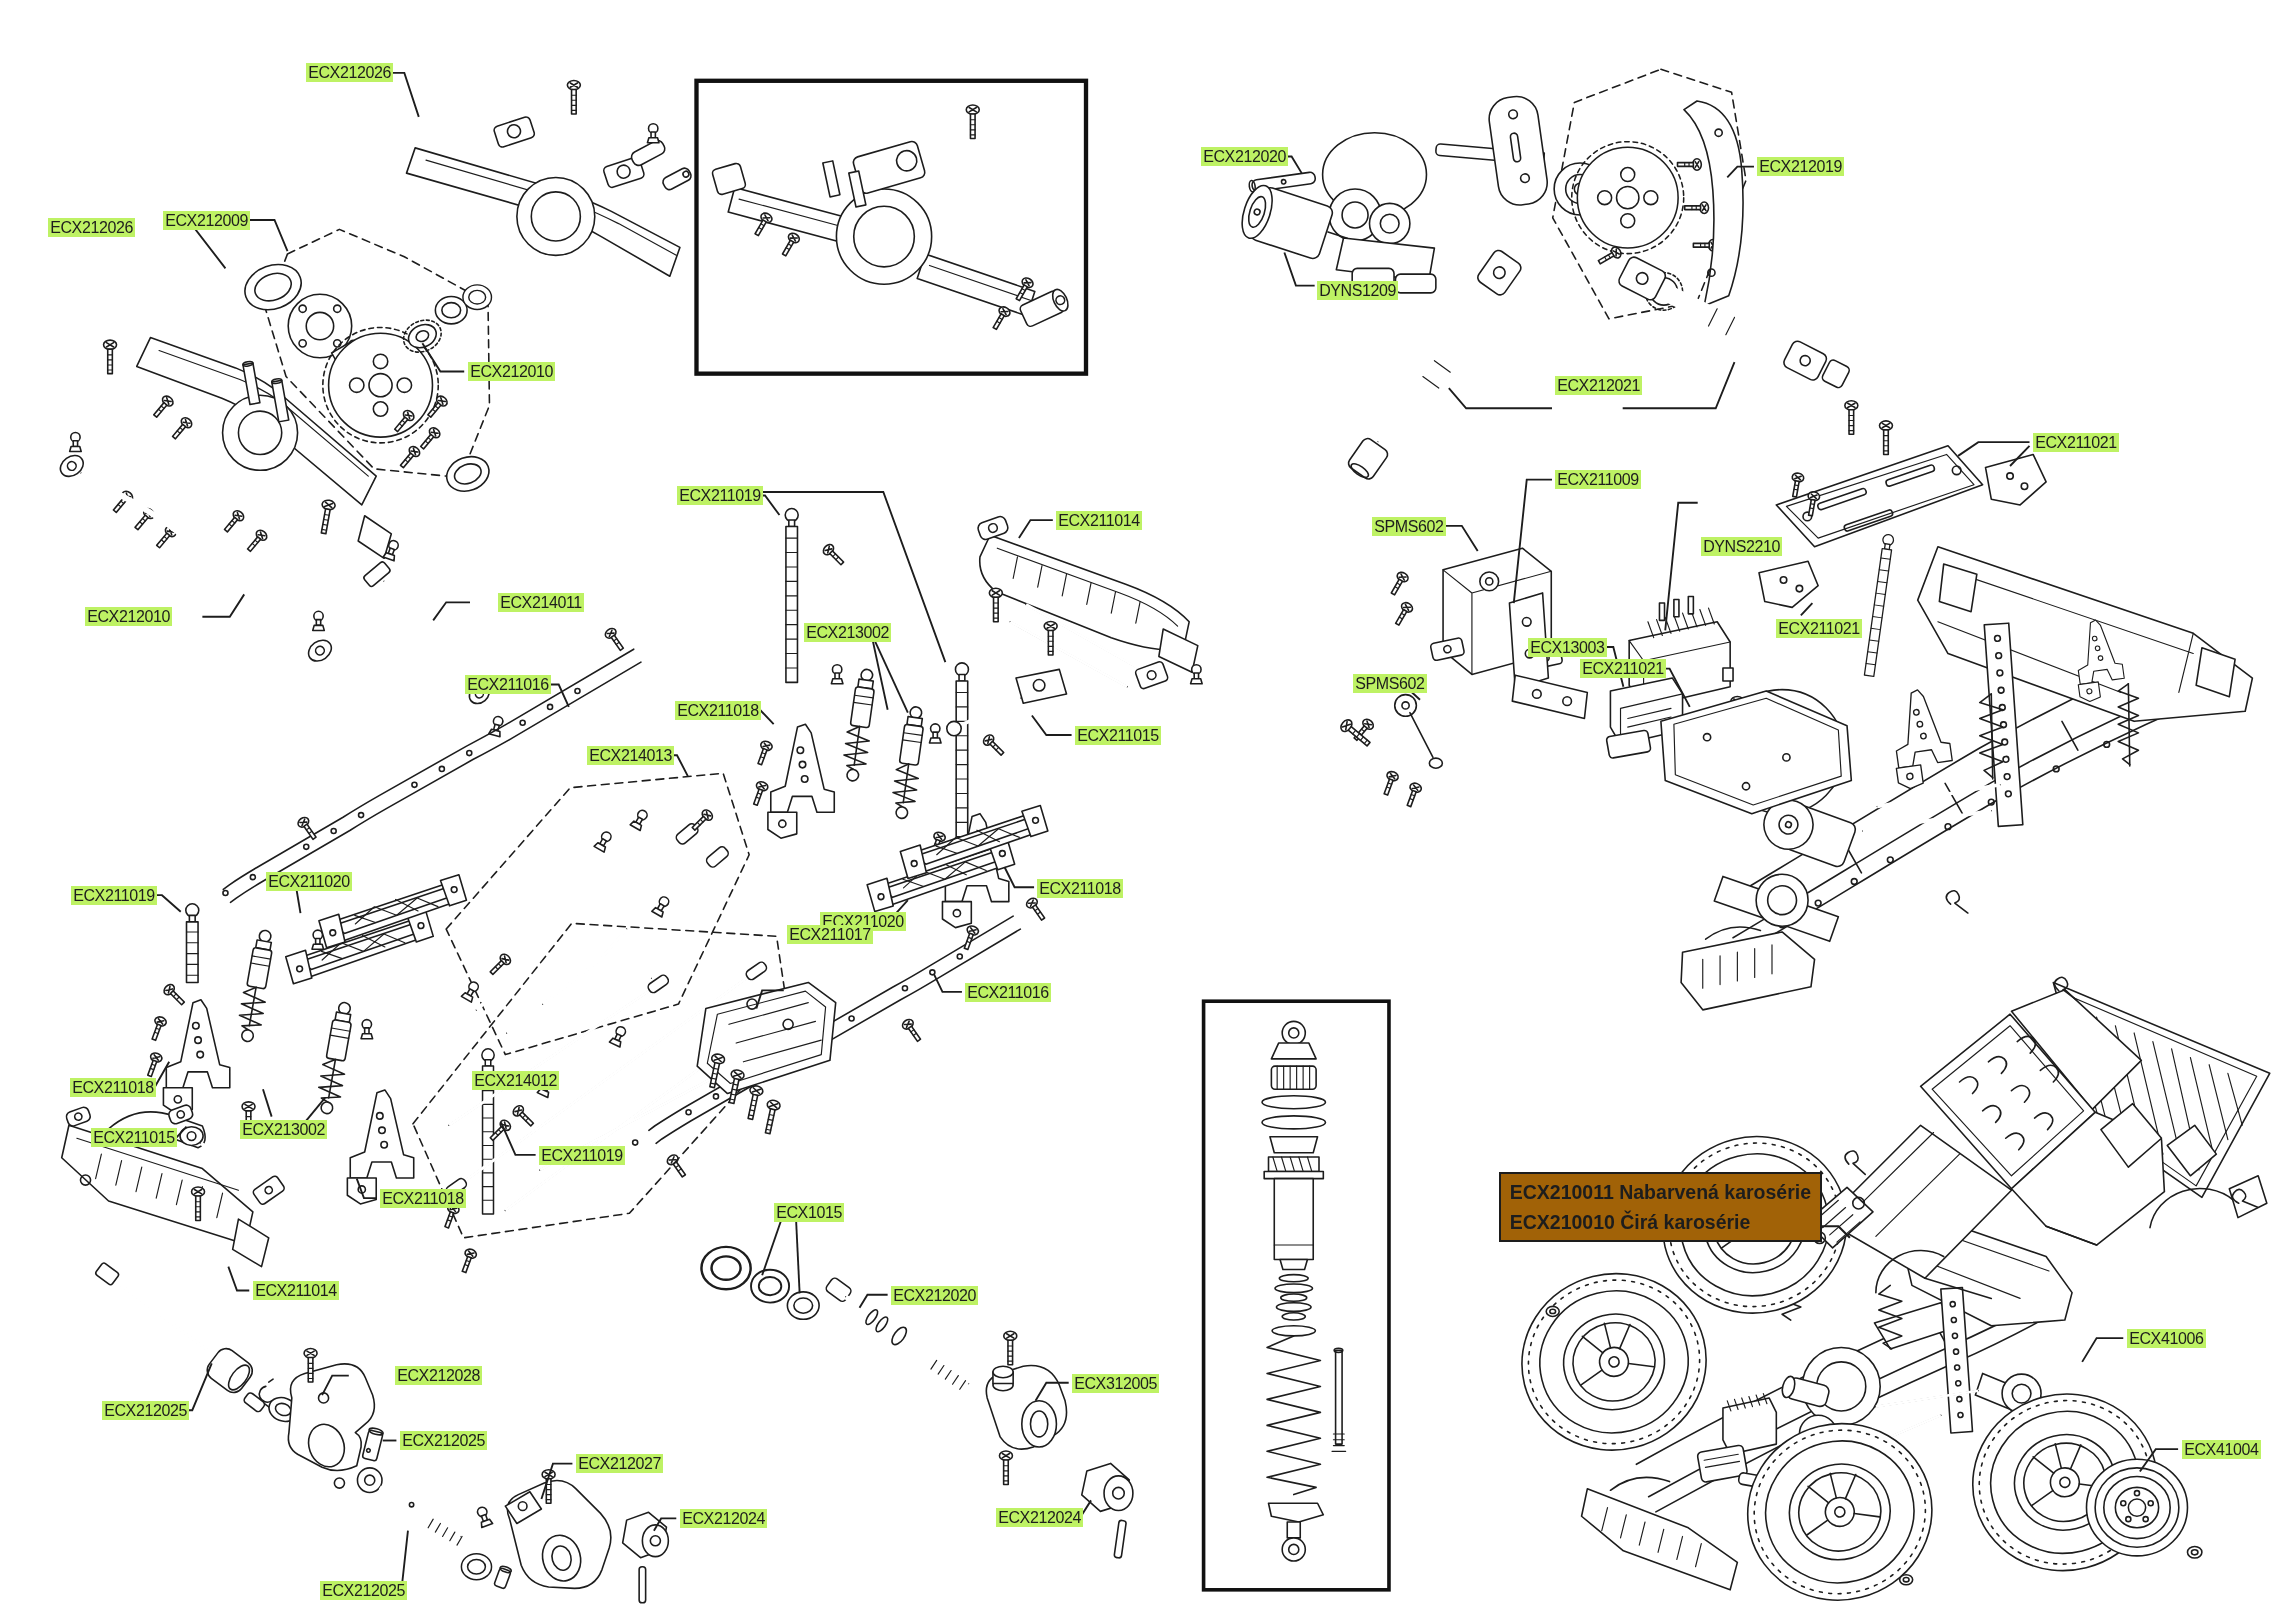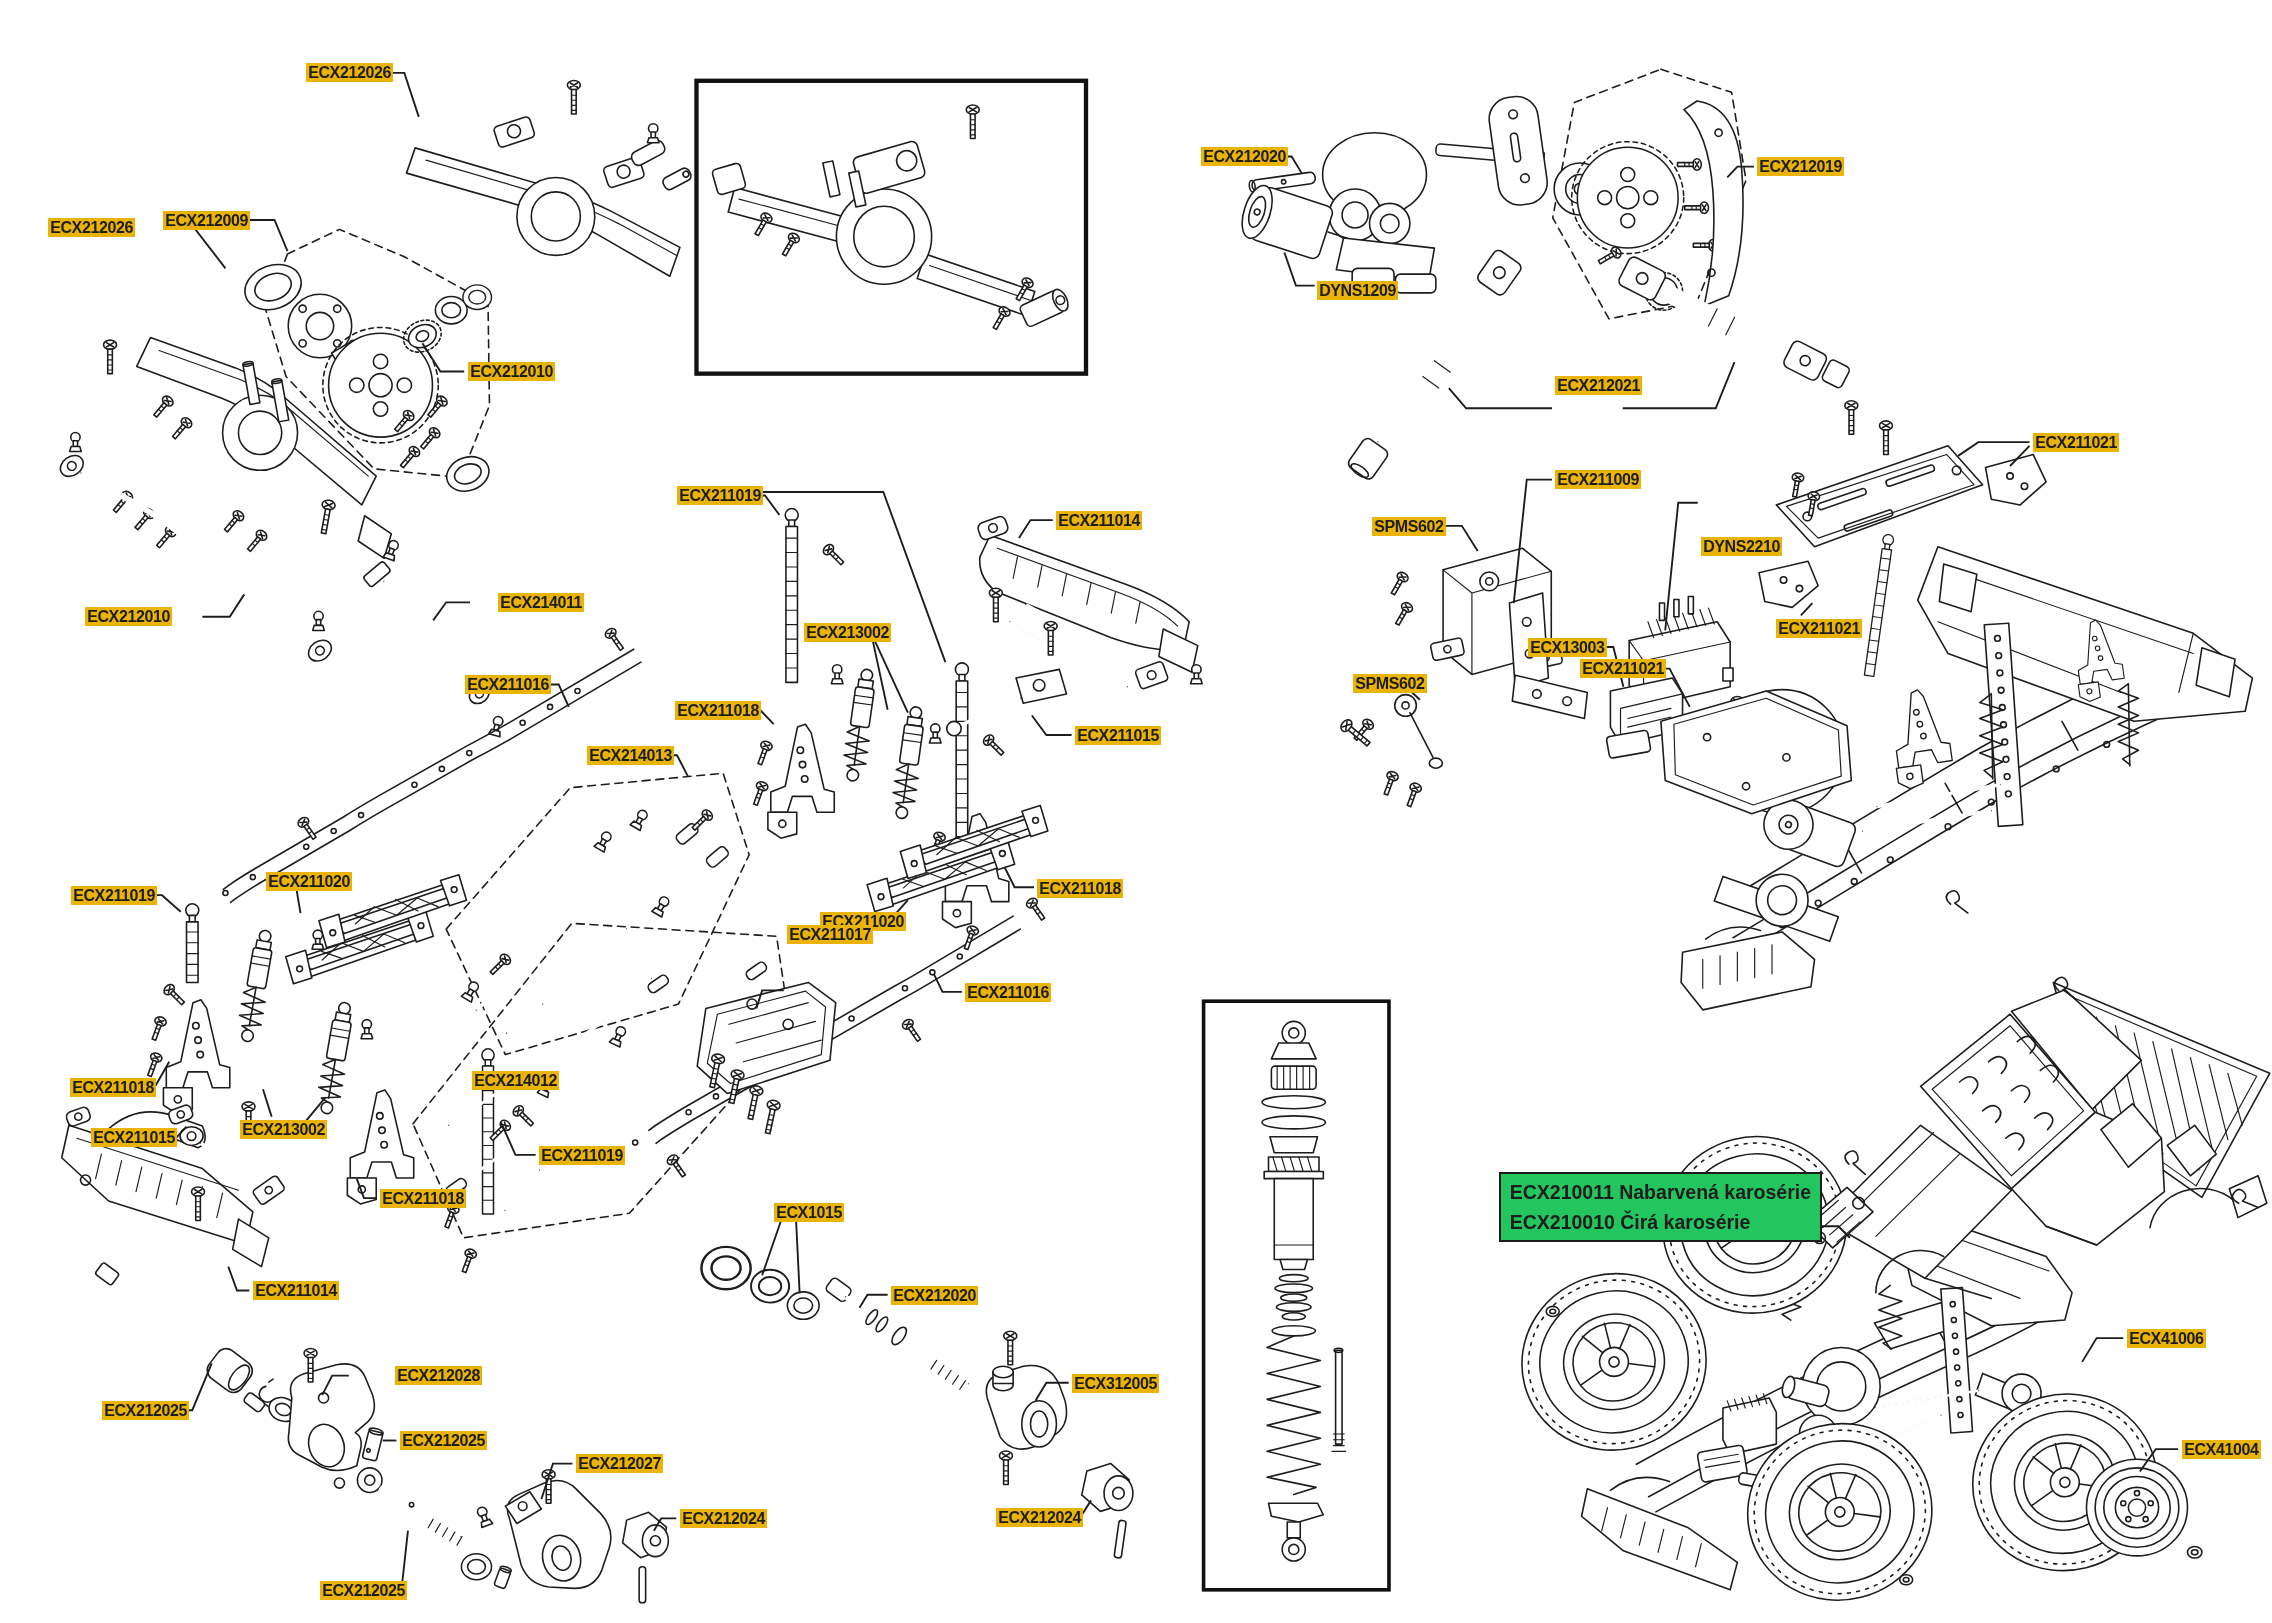--- a/index.html
+++ b/index.html
@@ -4,23 +4,23 @@
 <style>
   html,body{margin:0;padding:0;background:#fff;}
   #stage{position:relative;width:2273px;height:1623px;background:#fff;overflow:hidden;
          font-family:"Liberation Sans",sans-serif;}
   #scene,#leaders{position:absolute;left:0;top:0;}
   #leaders{pointer-events:none;}
   .ln{stroke:#1d1d1d;fill:none;stroke-width:2.2;stroke-linecap:round;stroke-linejoin:round;}
   .lnf{stroke:#1d1d1d;fill:#ffffff;stroke-width:2.2;stroke-linejoin:round;}
   .dash{stroke-dasharray:11 8;}
   .thin{stroke-width:1.6;}
-  .callout{position:absolute;font-size:16px;font-weight:bold;letter-spacing:-0.4px;
-           color:#1d1d1d;background:#eab308;padding:0 2.2px;white-space:nowrap;line-height:19px;}
-  #body-box{position:absolute;border:2.9px solid #1d1d1d;background:#22c55e;color:#1d1d1d;
+  .callout{position:absolute;font-size:16px;font-weight:normal;letter-spacing:-0.4px;
+           color:#1d1d1d;background:#bef264;padding:0 2.2px;white-space:nowrap;line-height:19px;}
+  #body-box{position:absolute;border:2.9px solid #1d1d1d;background:#a16207;color:#1d1d1d;
             font-size:19.5px;font-weight:bold;line-height:30px;padding:2.9px 8.7px;white-space:nowrap;}
 </style>
 </head>
 <body>
 
 <div id="stage">
 
 <svg id="scene" width="2273" height="1623" viewBox="0 0 3150 2250">
 <defs>
   <g id="scv">

